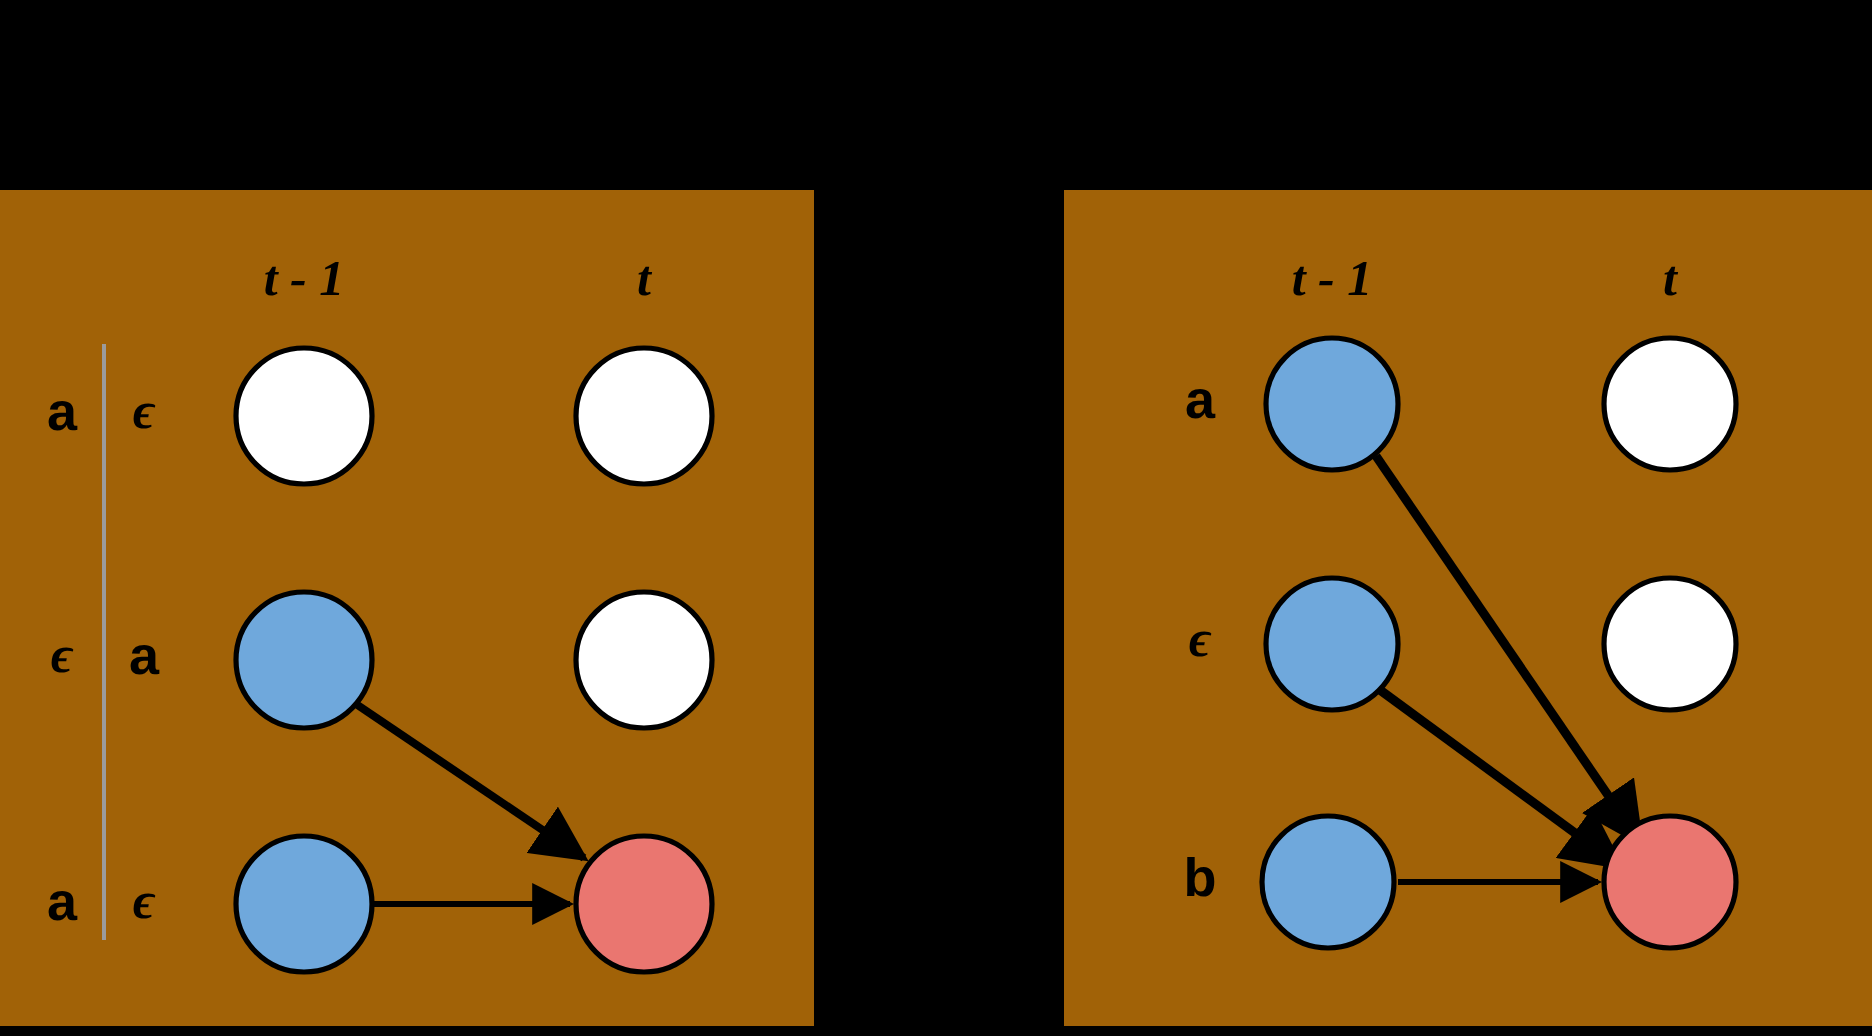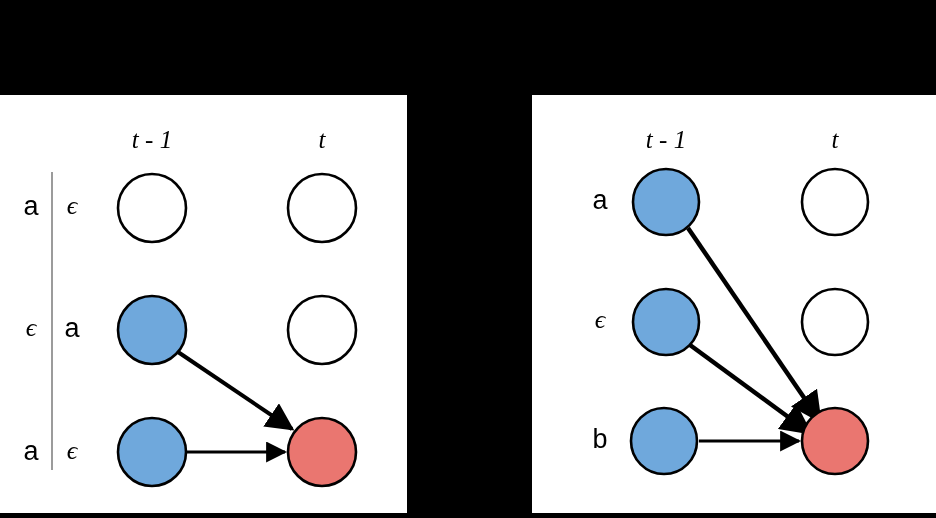--- a/index.html
+++ b/index.html
@@ -14,22 +14,23 @@
     font-family: "Liberation Sans", sans-serif;
   }
   #stage {
     position: relative;
     width: 936px;
     height: 518px;
     background: #000000;
   }
   .panel {
     position: absolute;
-    background: #ffffff;
+    background: #a16207;
     overflow: hidden;
+    font-weight: bold;
   }
   #panel-left {
     left: 0px;
     top: 95px;
     width: 407px;
     height: 418px;
   }
   #panel-right {
     left: 532px;
     top: 95px;

